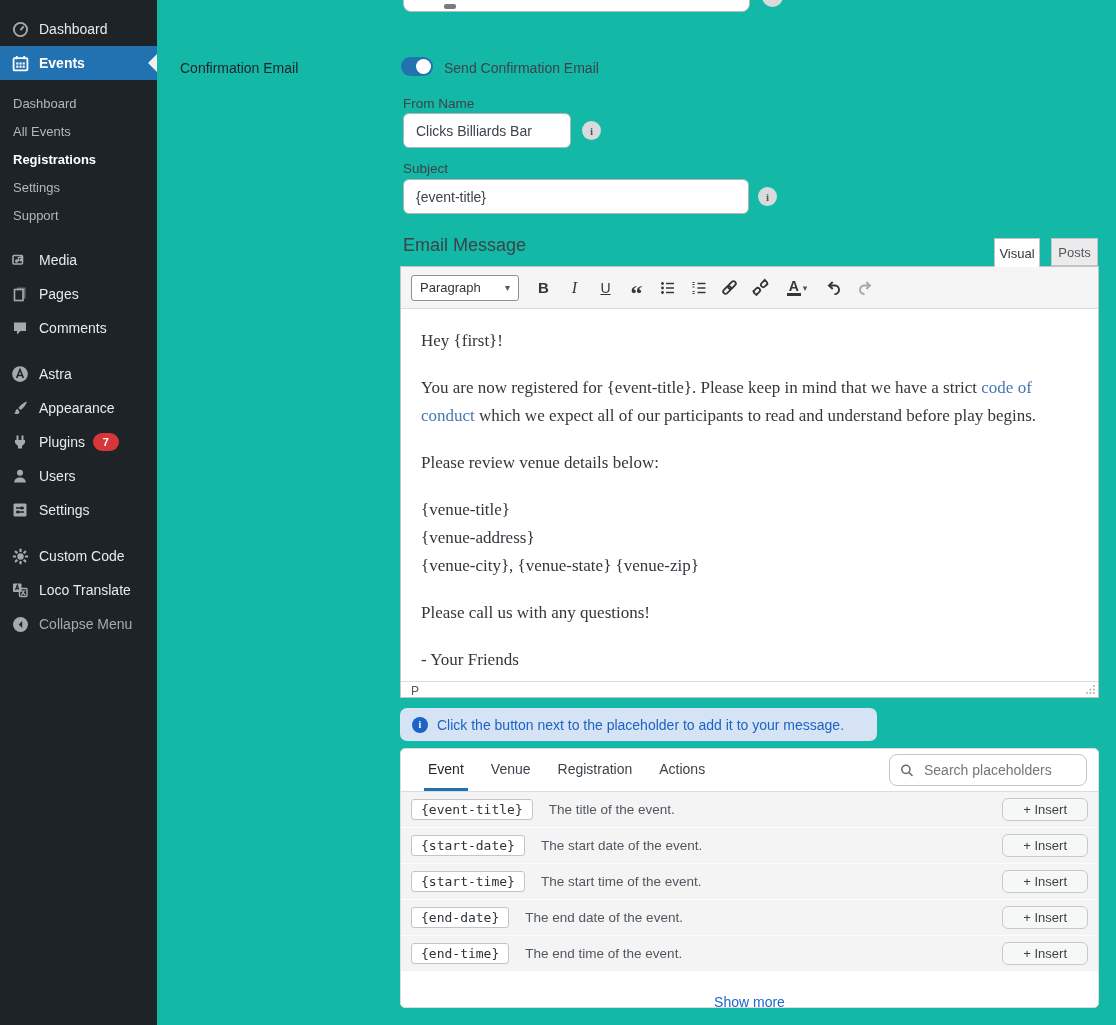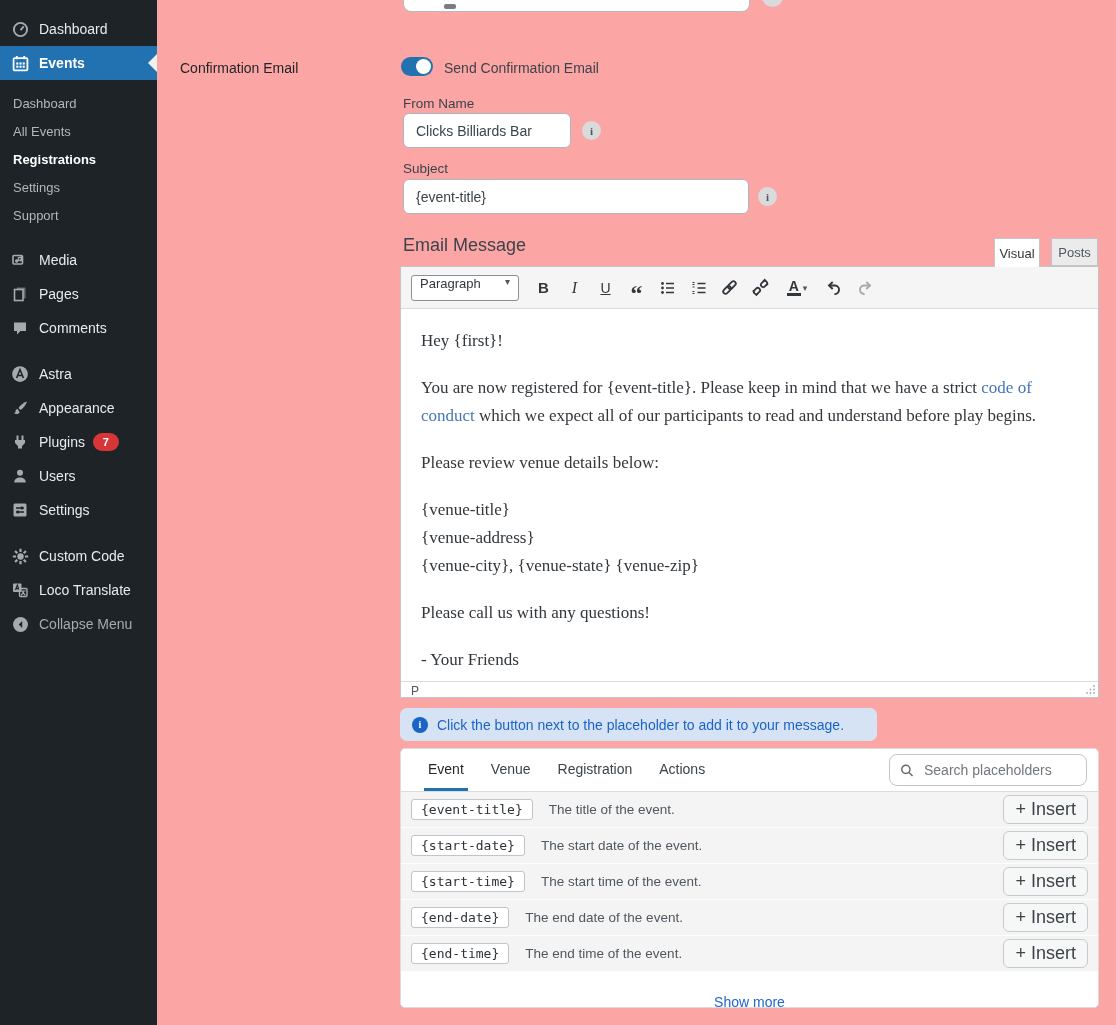--- a/index.html
+++ b/index.html
@@ -1,17 +1,17 @@
 <!DOCTYPE html>
 <html><head>
 <meta charset="utf-8">
 <style>
   html,body{margin:0;padding:0;}
   body{font-family:"Liberation Sans","DejaVu Sans",sans-serif;background:#f0f0f1;}
-  .page{position:relative;width:1116px;height:1025px;overflow:hidden;background:#fca5a5;}
+  .page{position:relative;width:1116px;height:1025px;overflow:hidden;background:#14b8a6;}
 
   
   .sidebar{position:absolute;left:0;top:0;width:157px;height:1025px;background:#1d2327;color:#eef0f1;}
   .menu{padding-top:12px;}
   .mi{position:relative;display:flex;align-items:center;height:34px;padding-left:10px;font-size:14px;color:#e8eaec;cursor:pointer;}
   .mi .ic{width:20px;height:20px;margin-right:9px;color:#a7aaad;flex:none;display:flex;align-items:center;justify-content:center;}
   .mi.active{background:#2271b1;color:#fff;font-weight:600;}
   .mi.active .ic{color:#fff;}
   .mi .notch{position:absolute;right:0;top:50%;margin-top:-9px;width:0;height:0;border-top:9px solid transparent;border-bottom:9px solid transparent;border-right:9px solid #f0f0f1;}
   .submenu{padding:9px 0 14px 0;}
@@ -38,21 +38,21 @@
   .info-dot{position:absolute;width:19px;height:19px;border-radius:50%;background:#d9dadc;color:#50575e;font-size:11px;font-weight:700;font-family:"Liberation Serif",serif;display:flex;align-items:center;justify-content:center;}
 
   
   .etab{position:absolute;font-size:13px;color:#50575e;display:flex;align-items:center;justify-content:center;cursor:pointer;box-sizing:border-box;}
   .etab.visual{left:837px;top:238px;width:46px;height:29px;background:#fff;border:1px solid #c3c4c7;border-bottom:none;z-index:3;color:#32373c;}
   .etab.code{left:894px;top:238px;width:47px;height:28px;background:#ebebec;border:1px solid #c3c4c7;}
 
   
   .editor{position:absolute;left:243px;top:266px;width:699px;height:432px;background:#fff;border:1px solid #c3c4c7;box-sizing:border-box;z-index:2;}
   .etoolbar{height:41px;background:#f5f5f6;border-bottom:1px solid #dcdcde;display:flex;align-items:center;padding-left:10px;}
-  .pselect{width:108px;height:26px;background:#fff;border:1px solid #8c8f94;border-radius:3px;display:flex;align-items:flex-start;font-size:13px;color:#32373c;padding:0 8px;box-sizing:border-box;cursor:pointer;}
+  .pselect{width:108px;height:26px;background:#fff;border:1px solid #8c8f94;border-radius:3px;display:flex;align-items:center;font-size:13px;color:#32373c;padding:0 8px;box-sizing:border-box;cursor:pointer;}
   .pselect .arr{margin-left:auto;font-size:10px;color:#50575e;}
   .tbtn{width:29px;height:27px;display:flex;align-items:center;justify-content:center;color:#32373c;cursor:pointer;margin-left:2px;}
   .tbtn.first{margin-left:10px;}
   .tbtn.b{font-weight:800;font-size:15px;}
   .tbtn.i{font-style:italic;font-family:"Liberation Serif",serif;font-size:16px;}
   .tbtn.u{text-decoration:underline;font-size:14px;}
   .tbtn.q{font-family:"Liberation Serif",serif;font-weight:800;font-size:24px;line-height:10px;padding-top:10px;}
   .tbtn.disabled{color:#a7aaad;cursor:default;}
   .acolor{display:flex;flex-direction:column;align-items:center;line-height:12px;}
   .acolor .a{font-size:14px;font-weight:600;}
@@ -77,21 +77,21 @@
   .ptab{cursor:pointer;position:relative;padding-bottom:2px;}
   .ptab.active{color:#23282d;font-weight:500;}
   .ptab.active:after{content:"";position:absolute;left:-4px;right:-4px;bottom:-12px;height:3px;background:#2271b1;}
   .psearch{position:absolute;right:11px;top:5px;width:198px;height:32px;border:1px solid #c3c4c7;border-radius:8px;background:#fff;display:flex;align-items:center;padding:0 10px;box-sizing:border-box;}
   .psearch input{border:none;outline:none;font-size:14px;color:#3c434a;margin-left:8px;width:150px;font-family:"Liberation Sans","DejaVu Sans",sans-serif;background:transparent;}
   .psearch input::placeholder{color:#72777c;}
 
   .prow{height:36px;background:#f4f4f5;border-bottom:1px solid #fdfdfd;display:flex;align-items:center;padding:0 10px;box-sizing:border-box;}
   .chip{font-family:"DejaVu Sans Mono","Liberation Mono",monospace;font-size:13px;color:#2c3338;background:#fff;border:1px solid #c3c4c7;border-radius:3px;padding:2px 9px;cursor:default;}
   .pdesc{margin-left:16px;font-size:13.5px;color:#50575e;}
-  .insert-btn{margin-left:auto;background:#f6f7f7;border:1px solid #c8c9cd;border-radius:6px;font-size:18px;color:#3c434a;padding:3px 11px;cursor:pointer;font-family:"Liberation Sans","DejaVu Sans",sans-serif;}
+  .insert-btn{margin-left:auto;background:#f6f7f7;border:1px solid #c8c9cd;border-radius:6px;font-size:13px;color:#3c434a;padding:3px 20px;cursor:pointer;font-family:"Liberation Sans","DejaVu Sans",sans-serif;}
   .card-foot{height:38px;display:flex;align-items:flex-end;justify-content:center;background:#fff;}
   .show-more{font-size:14px;color:#2066cf;cursor:pointer;}
 </style>
 </head>
 <body>
 
 <div class="page">
 
   <aside class="sidebar">
     <div class="menu">

